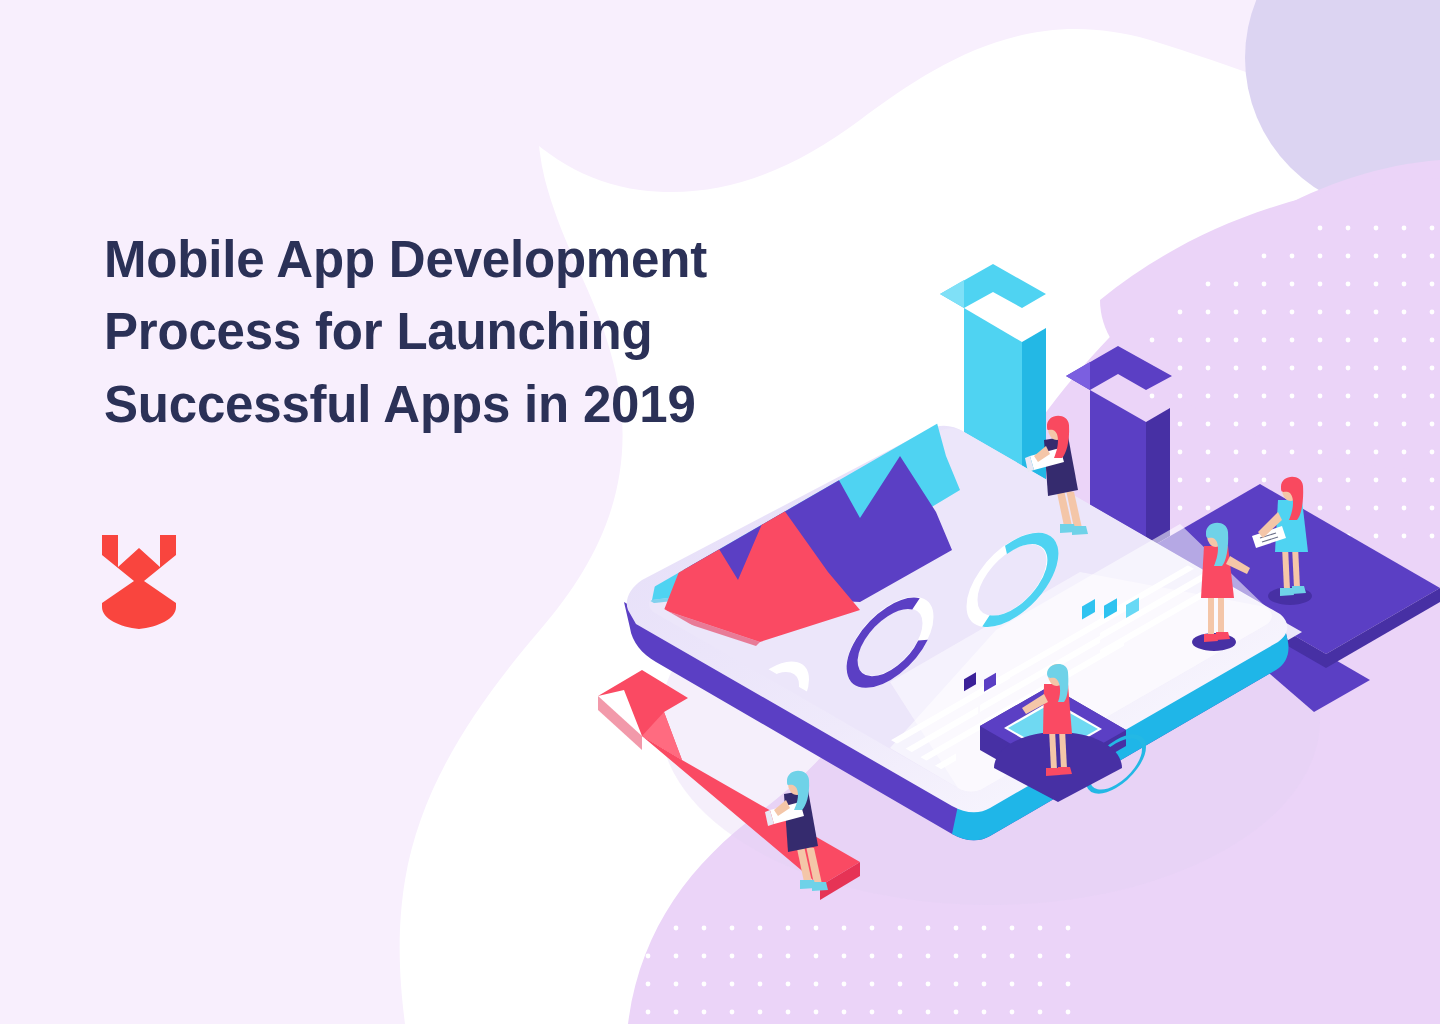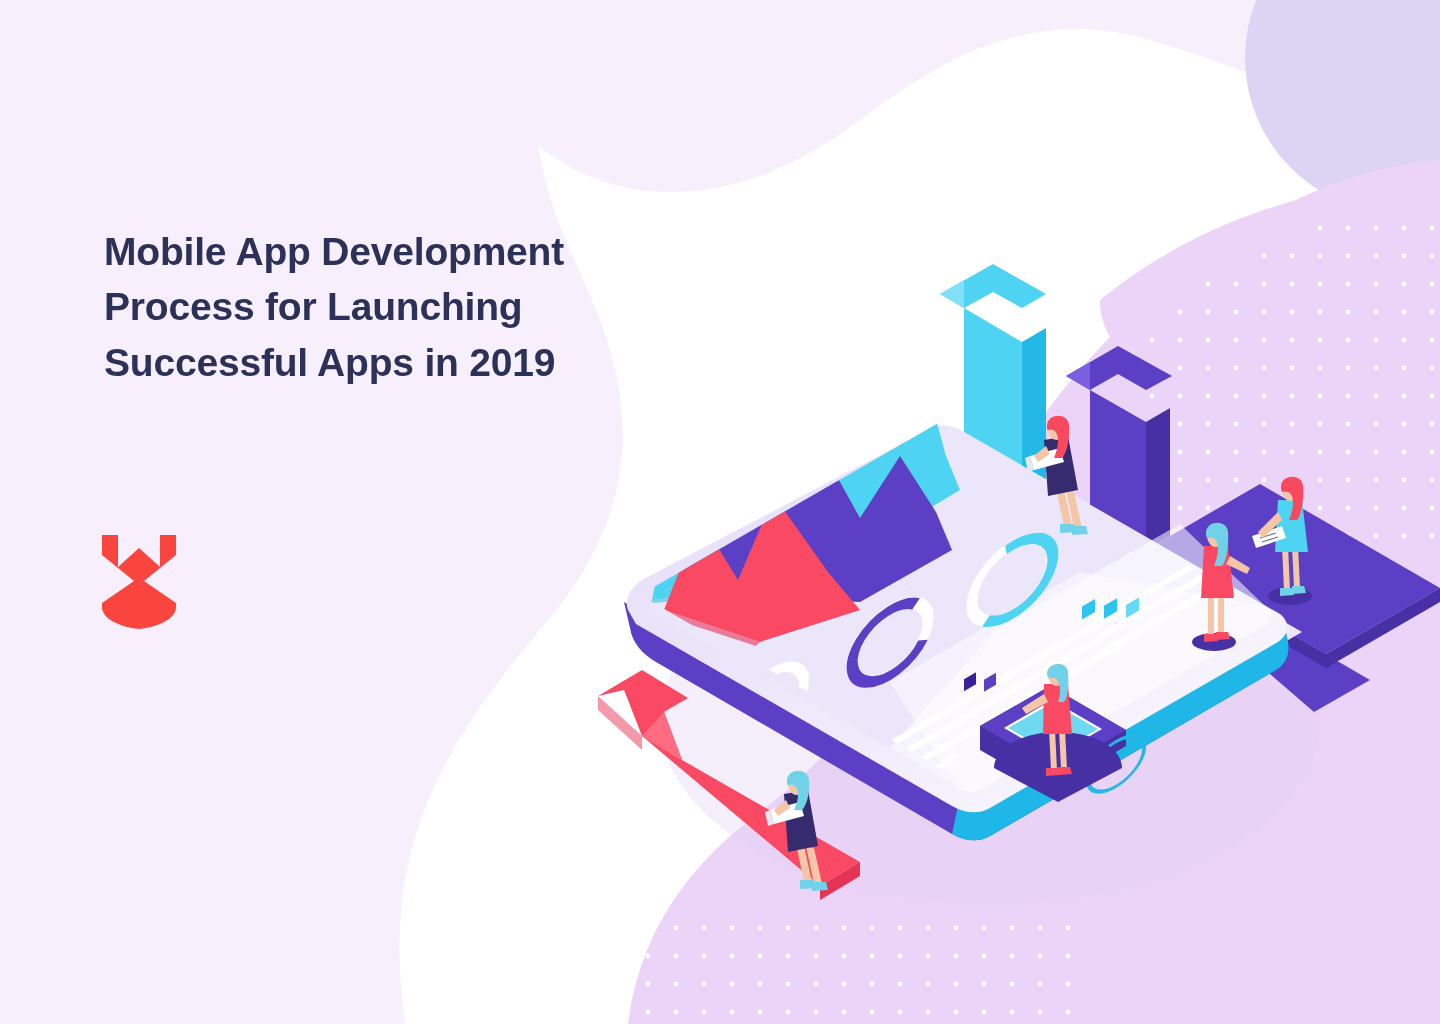--- a/index.html
+++ b/index.html
@@ -14,21 +14,21 @@
   .stage{position:absolute;inset:0;width:1440px;height:1024px;overflow:hidden;}
 
   
   .bg-svg{position:absolute;left:0;top:0;width:1440px;height:1024px;}
 
   
   .headline{
     position:absolute;
     left:104px; top:224px;
     width:640px;
-    font-size:39px;
+    font-size:51px;
     line-height:1.42;
     font-weight:bold;
     color:#2B3157;
     letter-spacing:-0.2px;
     white-space:pre-line;
   }
 
   
   .logo{
     position:absolute;

